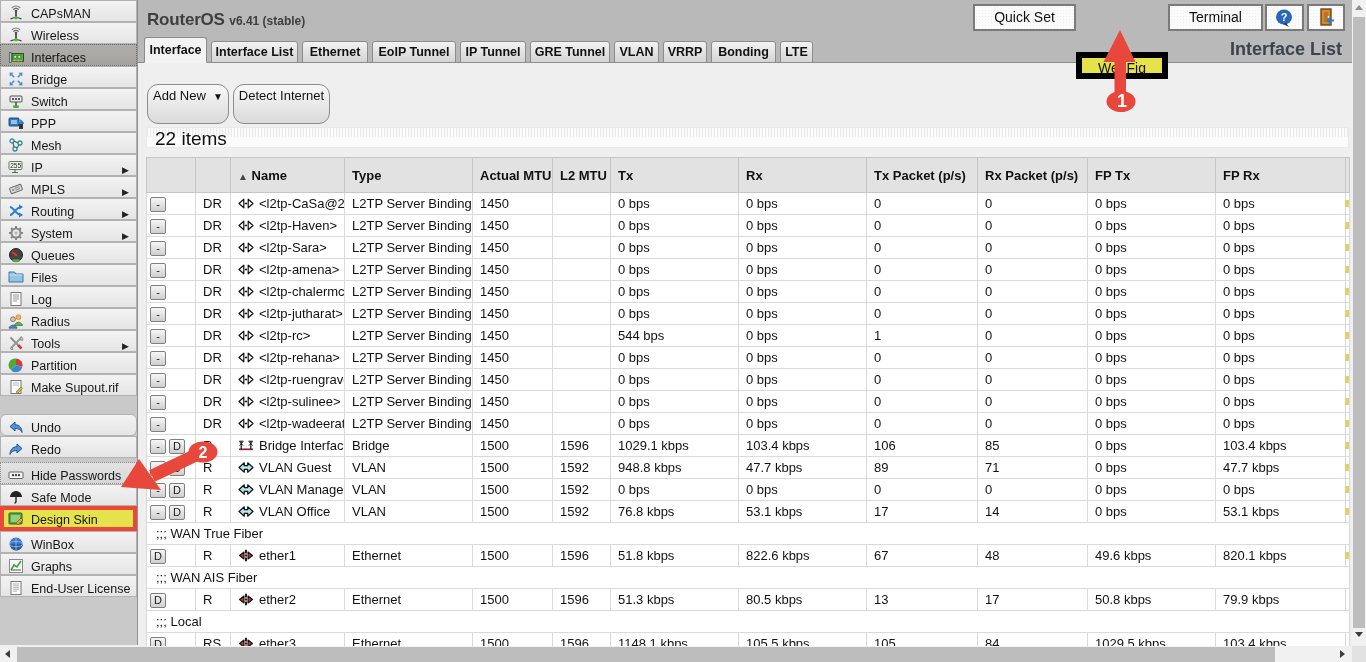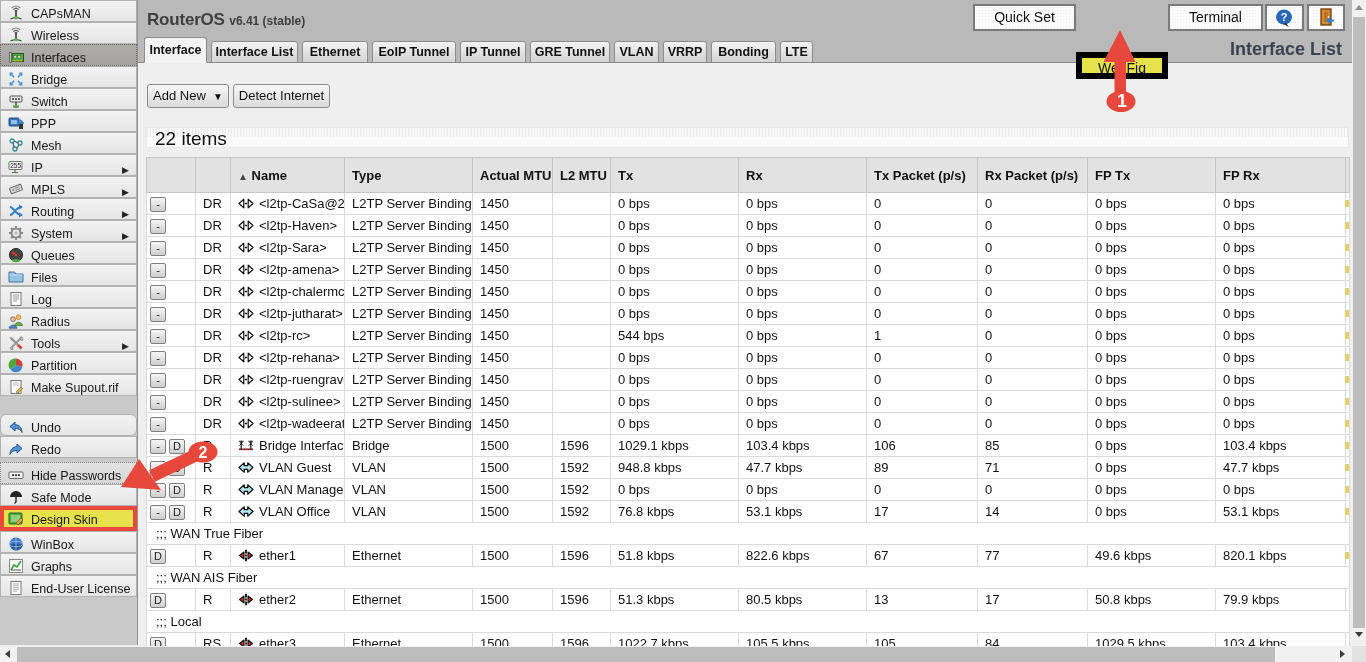--- a/index.html
+++ b/index.html
@@ -24,21 +24,21 @@
 #b-qs{left:835px;width:103px;}
 #b-wf{left:938px;width:92px;background:#e5e24b;border:6px solid #000000;line-height:20px;background-image:none;margin-top:48px;}
 #b-tm{left:1030px;width:95px;}
 #b-help{left:1127px;width:39px;}
 #b-out{left:1169px;width:38px;}
 #tabs{position:absolute;left:6px;bottom:-1px;display:flex;align-items:flex-end;}
 .tab{height:22px;line-height:21px;background:linear-gradient(#f3f3f3,#d4d4d4);border:1px solid #8b8b8b;border-radius:3px 3px 0 0;margin-right:4px;font-size:12.5px;color:#111;text-align:center;font-weight:bold;}
 .tab.on{height:26px;line-height:24px;background:#f3f3f3;border-bottom:1px solid #f3f3f3;}
 #ptitle{position:absolute;right:24px;top:39px;font-size:18px;font-weight:bold;color:#3a4350;}
 
-.abtn{position:absolute;top:84px;height:24px;background:linear-gradient(#f8f8f8,#dadada);border:1px solid #8c8c8c;border-radius:3px;font-size:13px;color:#111;line-height:22px;text-align:center;}
+.abtn{position:absolute;top:84px;height:40px;background:linear-gradient(#f8f8f8,#dadada);border:1px solid #8c8c8c;border-radius:11px;font-size:13px;color:#111;line-height:22px;text-align:center;}
 #addnew{left:147px;width:82px;}
 #detect{left:233px;width:97px;}
 
 #itemsbar{position:absolute;left:146px;top:127px;width:1203px;height:21px;background-color:#fbfbfb;background-image:repeating-linear-gradient(90deg,#e9e9e9 0 1px,rgba(0,0,0,0) 1px 3px);background-size:100% 9px;background-repeat:no-repeat;font-size:19px;color:#111;line-height:21px;padding-left:8px;border:1px solid #e9e9e9;}
 
 #tblwrap{position:absolute;left:146px;top:157px;width:1204px;height:489px;overflow:hidden;background:#fff;}
 table{border-collapse:collapse;table-layout:fixed;width:1203px;}
 th{background:#e2e2e2;border:1px solid #c6c6c6;font-size:13px;font-weight:bold;text-align:left;padding:0 0 0 7px;height:35px;color:#111;}
 td{border:1px solid #dadada;padding:0 0 0 7px;font-size:13px;height:21px;color:#111;white-space:nowrap;overflow:hidden;}
 tr.datarow{height:22px;}
@@ -568,21 +568,21 @@
               <path d="M6 3 L1.5 6.5 L6 10 Z" fill="#cc2d28" stroke="#111" stroke-width="1.1" stroke-linejoin="round"></path>
               <path d="M10 3 L14.5 6.5 L10 10 Z" fill="#cc2d28" stroke="#111" stroke-width="1.1" stroke-linejoin="round"></path>
               <path d="M8 0.8 V4.4 M8 5.6 V7.4 M8 8.6 V12.2" stroke="#111" stroke-width="1.9"></path>
             </svg>ether1</td>
           <td>Ethernet</td>
           <td>1500</td>
           <td>1596</td>
           <td>51.8 kbps</td>
           <td>822.6 kbps</td>
           <td>67</td>
-          <td>77</td>
+          <td>48</td>
           <td>49.6 kbps</td>
           <td>820.1 kbps</td>
           <td></td>
         </tr>
 <tr class="datarow">
           <td colspan="13" style="padding-left:9px">;;; WAN AIS Fiber</td>
         </tr>
 <tr class="datarow">
           <td class="cbtn"><span class="b">D</span></td>
           <td>R</td>
@@ -609,21 +609,21 @@
           <td class="cbtn"><span class="b">D</span></td>
           <td>RS</td>
           <td><svg class="nic" viewBox="0 0 16 13">
               <path d="M6 3 L1.5 6.5 L6 10 Z" fill="#cc2d28" stroke="#111" stroke-width="1.1" stroke-linejoin="round"></path>
               <path d="M10 3 L14.5 6.5 L10 10 Z" fill="#cc2d28" stroke="#111" stroke-width="1.1" stroke-linejoin="round"></path>
               <path d="M8 0.8 V4.4 M8 5.6 V7.4 M8 8.6 V12.2" stroke="#111" stroke-width="1.9"></path>
             </svg>ether3</td>
           <td>Ethernet</td>
           <td>1500</td>
           <td>1596</td>
-          <td>1022.7 kbps</td>
+          <td>1148.1 kbps</td>
           <td>105.5 kbps</td>
           <td>105</td>
           <td>84</td>
           <td>1029.5 kbps</td>
           <td>103.4 kbps</td>
           <td></td>
         </tr>
 </tbody>
     </table>
 </div>

